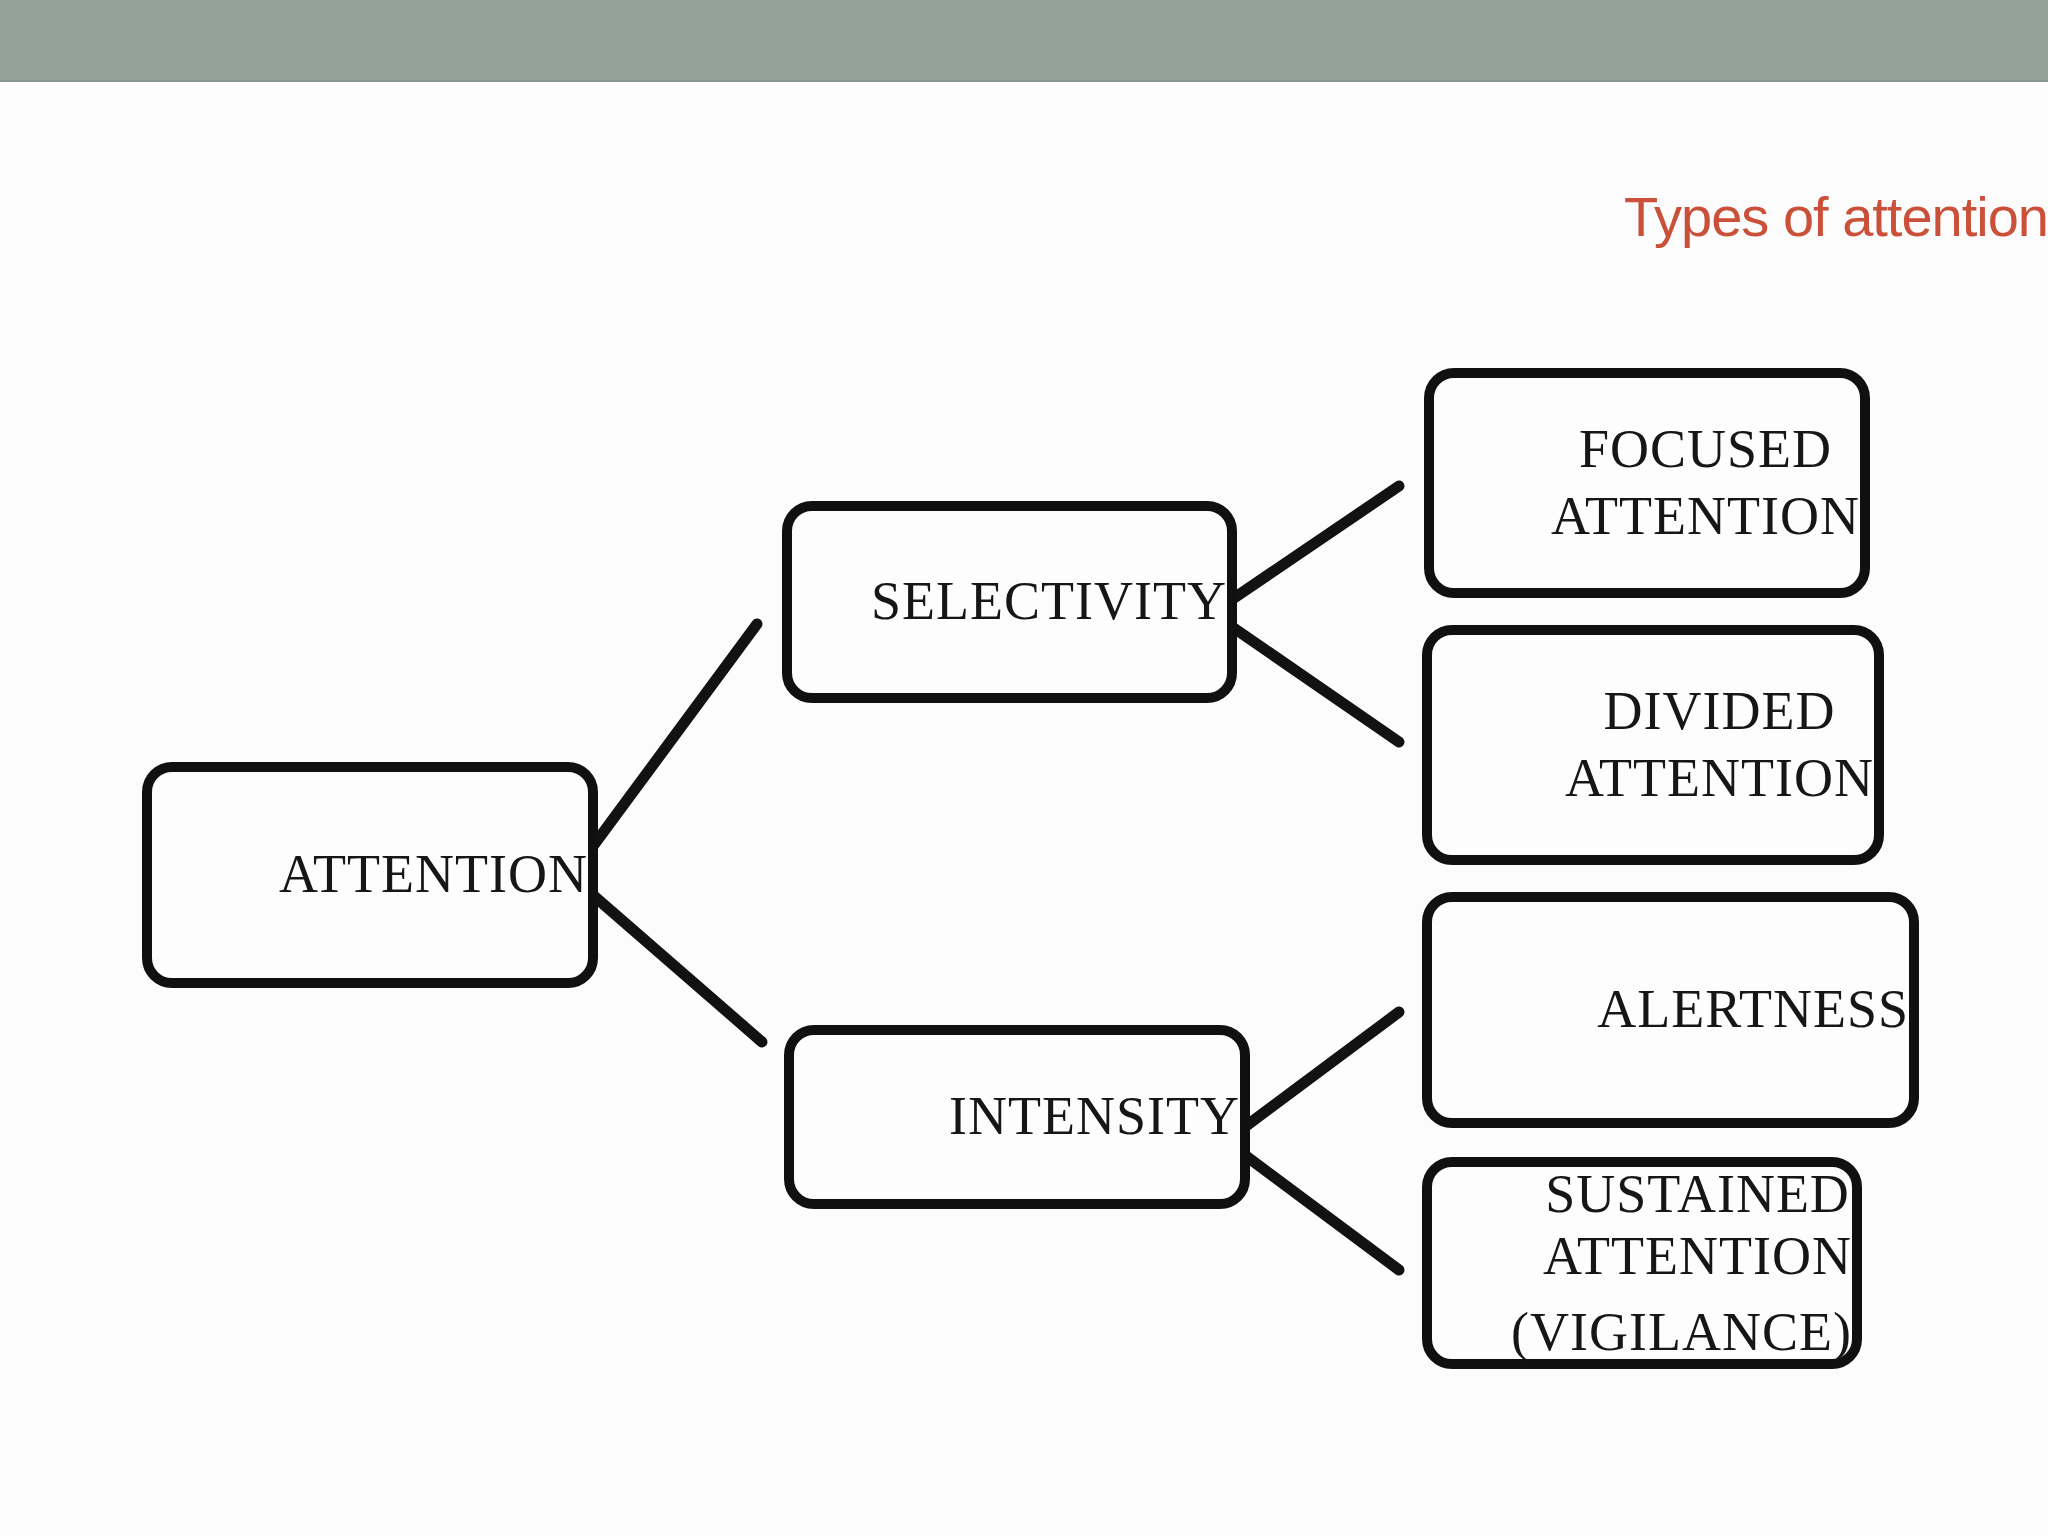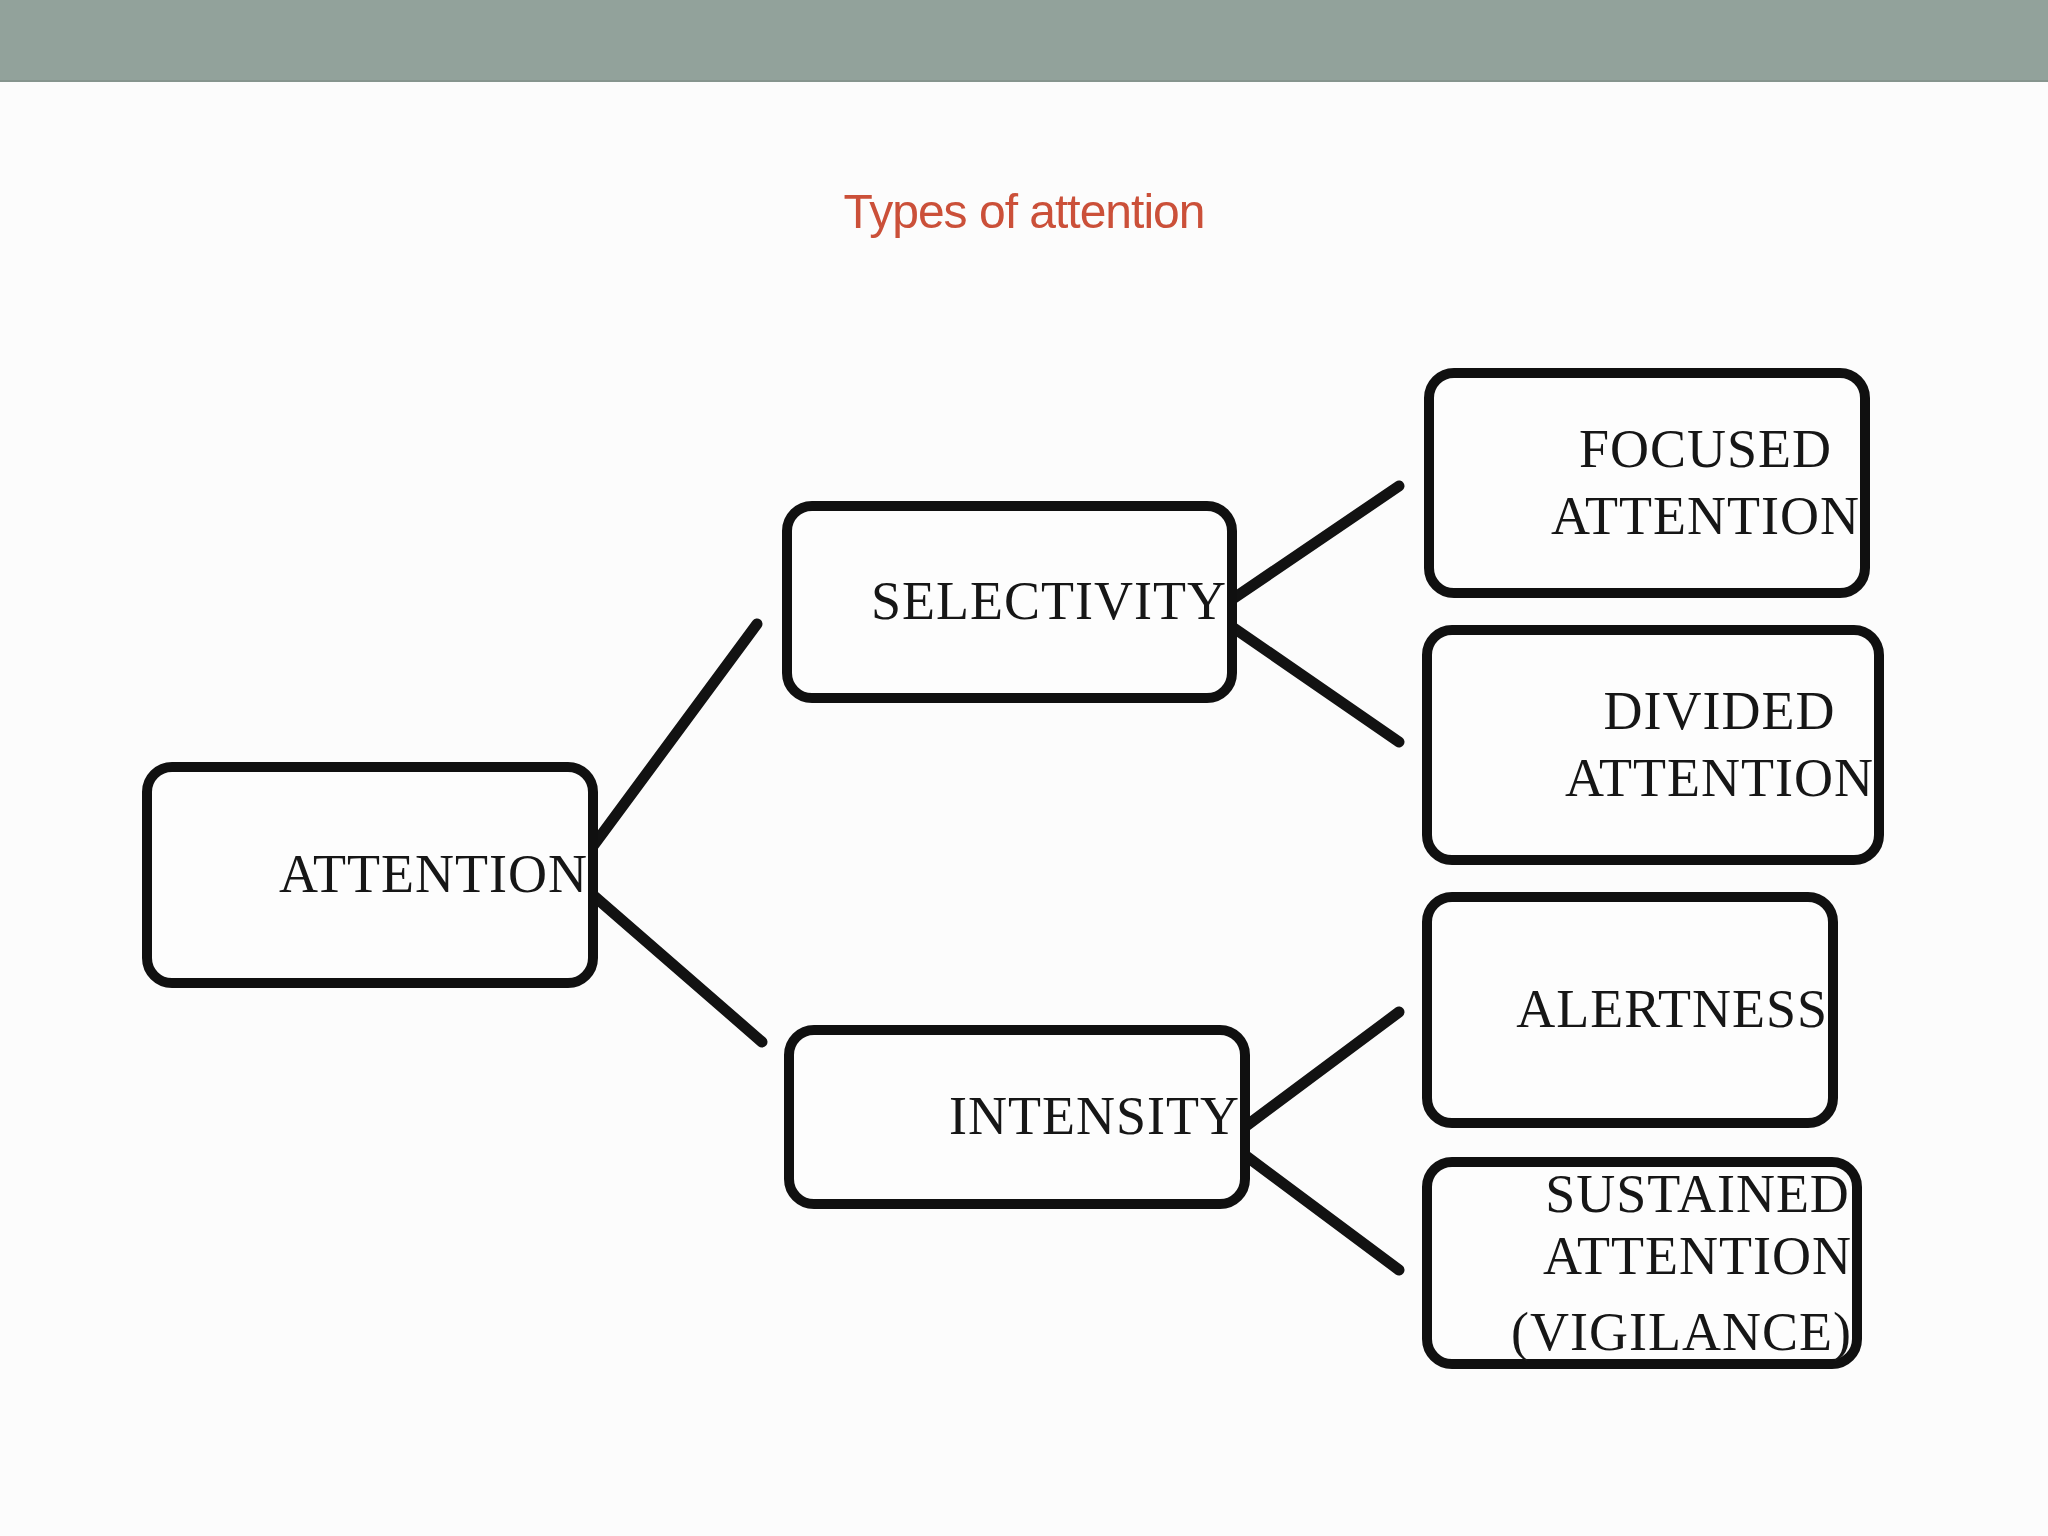--- a/index.html
+++ b/index.html
@@ -15,23 +15,23 @@
     position: absolute;
     left: 0; top: 0;
     width: 2048px; height: 80px;
     background: #92a29b;
     border-bottom: 2px solid rgba(0,0,0,0.08);
   }
   .slide-title {
     position: absolute;
     left: 0; top: 186px;
     width: 100%;
-    text-align: center;
+    text-align: right;
     font-family: "Liberation Sans", sans-serif;
-    font-size: 48px;
+    font-size: 56px;
     line-height: 1.1;
     letter-spacing: -1px;
     color: #cb5039;
   }
   .connectors {
     position: absolute;
     left: 0; top: 0;
     width: 2048px; height: 1536px;
   }
   .connectors line {
@@ -56,21 +56,21 @@
     line-height: 1.25;
     white-space: pre-line;
     margin-left: 32px;
   }
   .node .sublabel { margin-top: 14px; }
   .node-attention   { left: 110px;  top: 762px;  width: 456px; height: 226px; }
   .node-selectivity { left: 750px;  top: 501px;  width: 455px; height: 202px; }
   .node-intensity   { left: 752px;  top: 1025px; width: 466px; height: 184px; }
   .node-focused     { left: 1392px; top: 368px;  width: 446px; height: 230px; }
   .node-divided     { left: 1390px; top: 625px;  width: 462px; height: 240px; padding-left: 16px; }
-  .node-alertness   { left: 1390px; top: 892px;  width: 416px; height: 236px; }
+  .node-alertness   { left: 1390px; top: 892px;  width: 497px; height: 236px; }
   .node-sustained   { left: 1390px; top: 1157px; width: 440px; height: 212px; line-height: 1.15; }
 </style>
 </head>
 <body>
 
 <div class="stage">
 
   <div class="top-bar"></div>
 
   <div class="slide-title">Types of attention</div>

